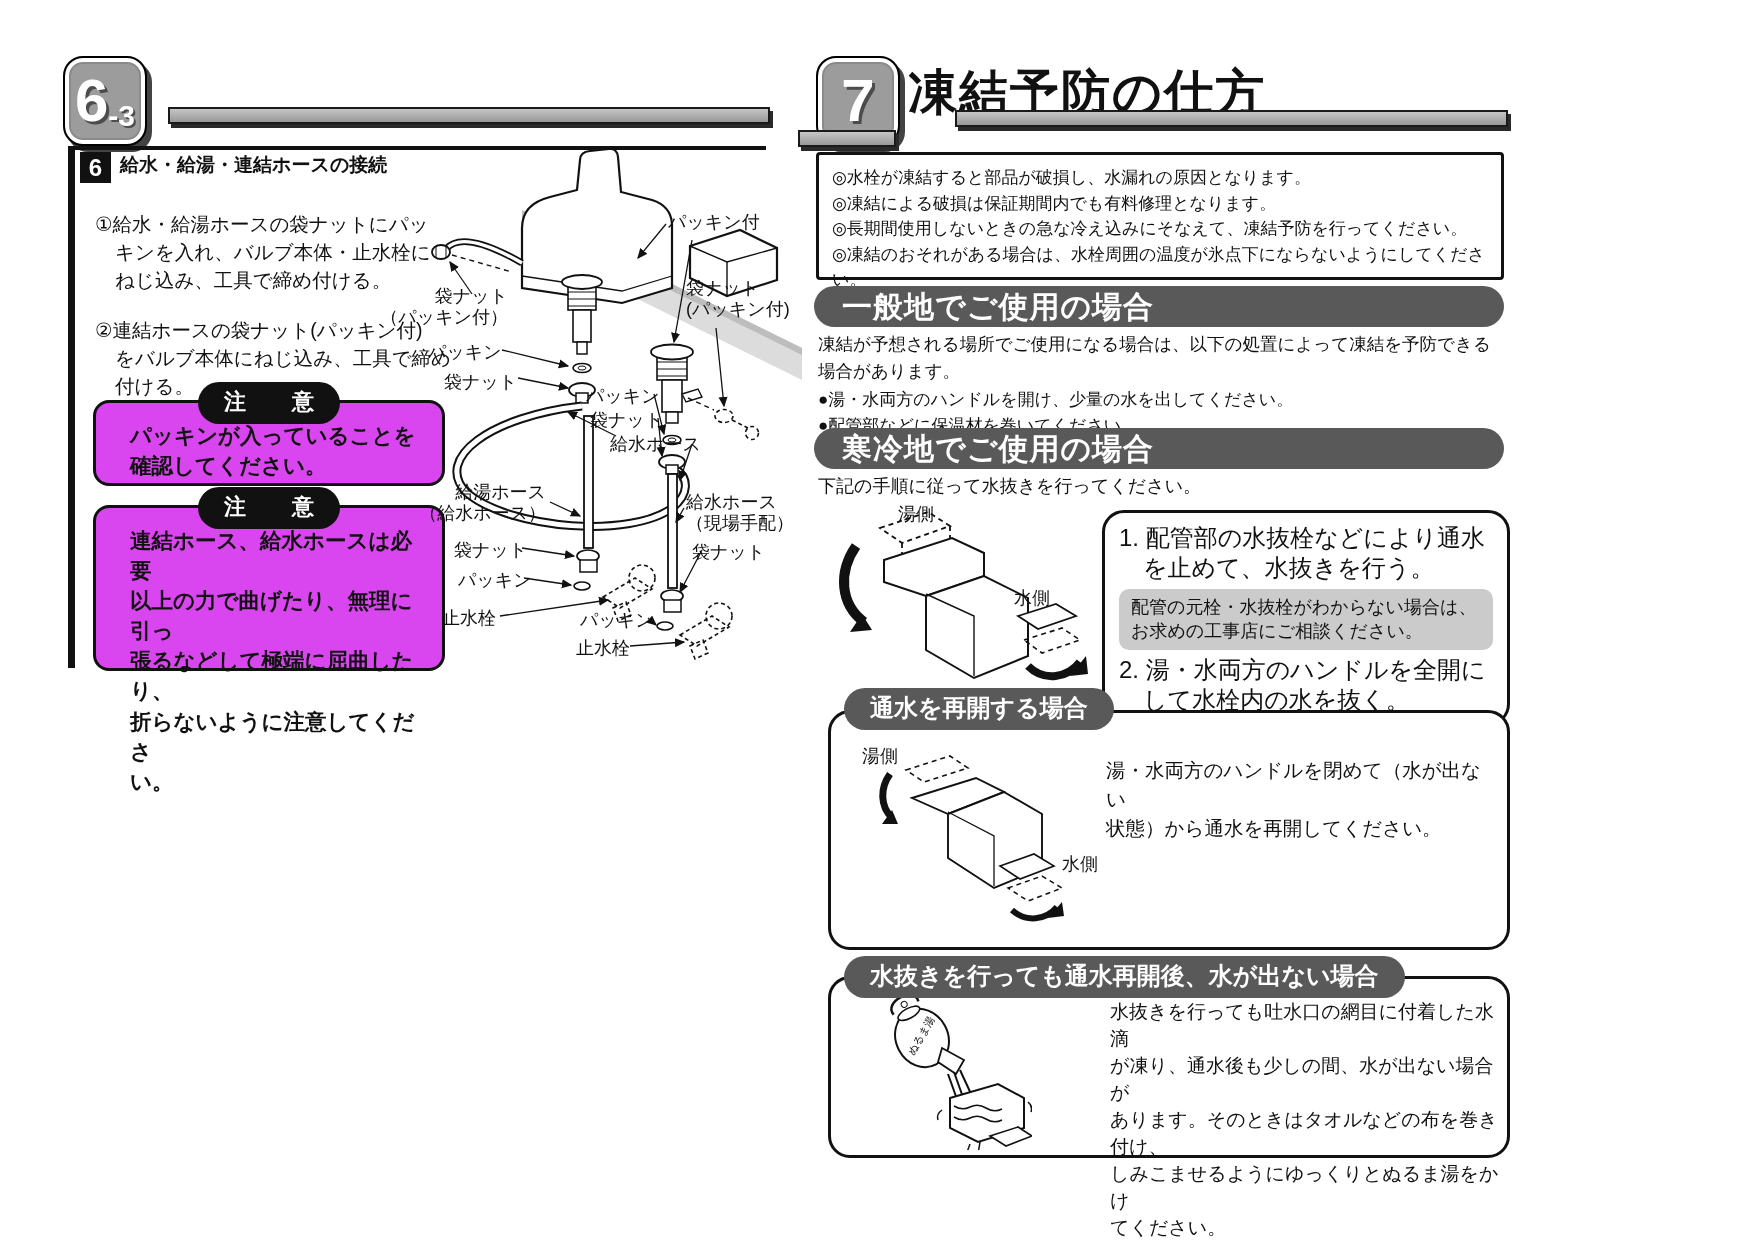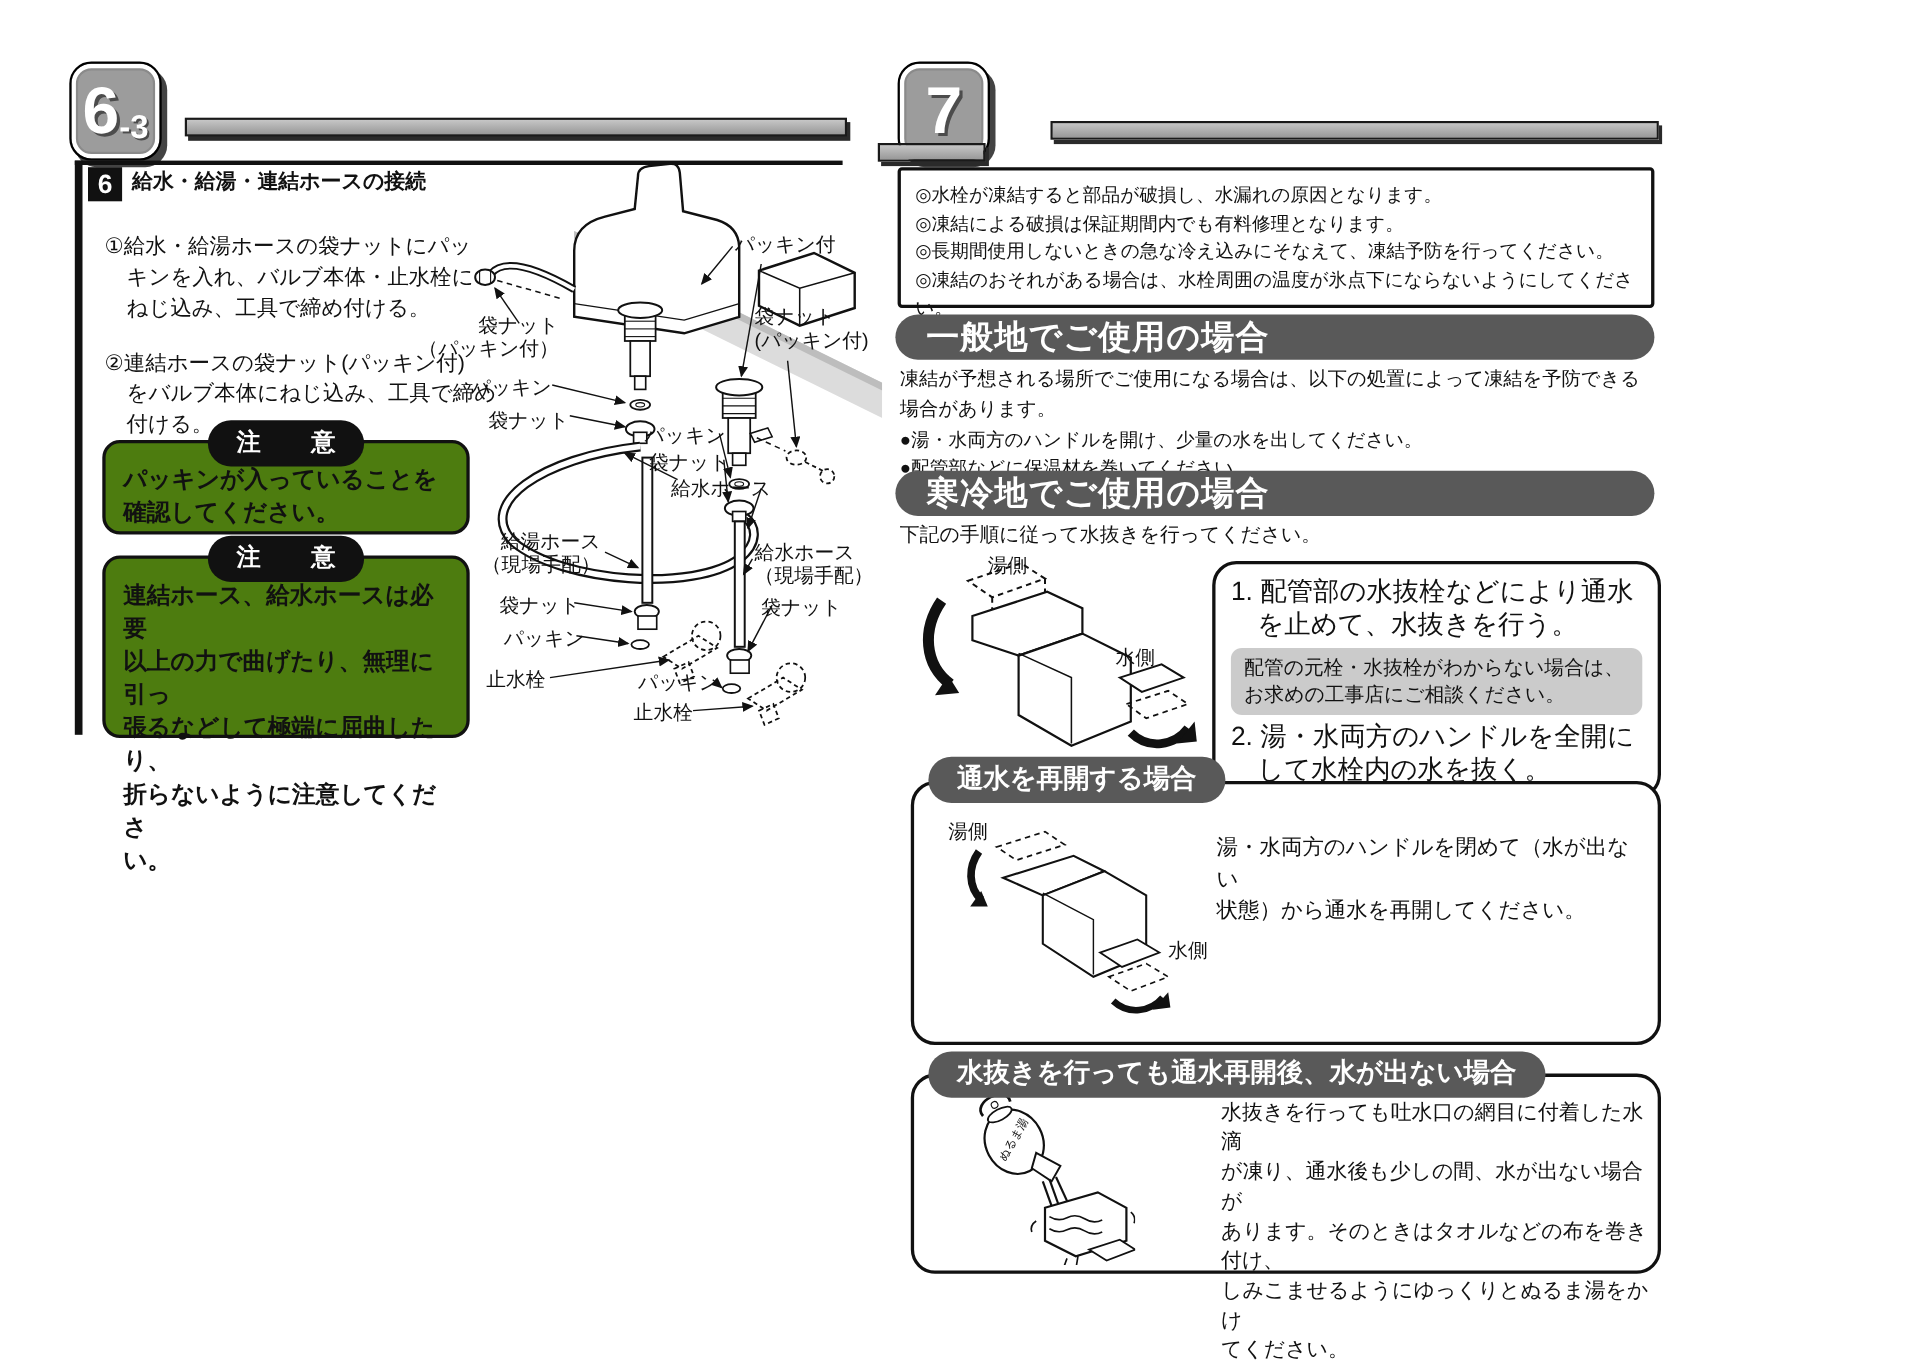--- a/index.html
+++ b/index.html
@@ -19,21 +19,21 @@
          border:2px solid #1a1a1a;box-shadow:3px 4px 0 #2a2a2a;}
   
   .banner{position:absolute;width:690px;height:41px;background:#595959;border-radius:23px;
           color:#fff;font-weight:bold;font-size:30px;line-height:41px;padding-left:28px;
           letter-spacing:1px;box-sizing:border-box;}
   
   .pill{position:absolute;background:#595959;color:#fff;font-weight:bold;font-size:24px;
         line-height:1;padding:8px 26px 10px;border-radius:24px;white-space:nowrap;z-index:3;}
   .roundbox{position:absolute;border:3px solid #111;border-radius:22px;background:#fff;}
   
-  .caution{position:absolute;background:#4d7c0f;border:3px solid #111;border-radius:16px;}
+  .caution{position:absolute;background:#d946ef;border:3px solid #111;border-radius:16px;padding-left:18px;}
   .caution .cl{position:absolute;left:50%;transform:translateX(-50%);top:-21px;background:#111;
                color:#fff;font-weight:bold;font-size:22px;letter-spacing:12px;
                padding:5px 14px 7px 26px;border-radius:21px;white-space:nowrap;}
   .caution .ct{font-weight:bold;font-size:21.5px;line-height:1.4;white-space:pre-line;
                padding:18px 10px 8px 16px;}
   .graynote{background:#cbcbcb;border-radius:10px;font-size:18px;line-height:1.35;
             padding:6px 12px;white-space:pre-line;}
   .numsq{position:absolute;width:31px;height:31px;background:#111;color:#fff;font-weight:bold;
          font-size:24px;text-align:center;line-height:31px;}
   .lbl{position:absolute;font-size:18px;line-height:1.18;white-space:pre-line;}
@@ -190,34 +190,35 @@
     <div class="lbl r" style="left:4px;top:138px;width:132px;">袋ナット
 （パッキン付）</div>
     <div class="lbl" style="left:56px;top:194px;">パッキン</div>
     <div class="lbl" style="left:72px;top:224px;">袋ナット</div>
     <div class="lbl" style="left:314px;top:130px;">袋ナット
 (パッキン付)</div>
     <div class="lbl" style="left:238px;top:286px;">給水ホース</div>
     <div class="lbl" style="left:214px;top:238px;">パッキン</div>
     <div class="lbl" style="left:218px;top:262px;">袋ナット</div>
     <div class="lbl r" style="left:4px;top:334px;width:170px;">給湯ホース
-（現場手配）</div>
+（給水ホース）</div>
     <div class="lbl" style="left:82px;top:392px;">袋ナット</div>
     <div class="lbl" style="left:86px;top:422px;">パッキン</div>
     <div class="lbl" style="left:70px;top:460px;">止水栓</div>
     <div class="lbl" style="left:208px;top:462px;">パッキン</div>
     <div class="lbl" style="left:204px;top:490px;">止水栓</div>
     <div class="lbl" style="left:314px;top:344px;">給水ホース
 （現場手配）</div>
     <div class="lbl" style="left:320px;top:394px;">袋ナット</div>
   </div>
 
   <div class="badge" style="left:816px;top:56px;">
     <span class="n">7</span>
   </div>
+  <div class="abs b" style="left:908px;top:60px;font-size:49px;letter-spacing:2px;">凍結予防の仕方</div>
   <div class="bar3d" style="left:798px;top:130px;width:94px;"></div>
   <div class="bar3d" style="left:955px;top:110px;width:549px;"></div>
 
   <div class="roundbox" style="left:816px;top:152px;width:688px;height:128px;border-radius:4px;padding:10px 0 0 13px;box-sizing:border-box;">
     <div class="note-line">◎水栓が凍結すると部品が破損し、水漏れの原因となります。</div>
     <div class="note-line">◎凍結による破損は保証期間内でも有料修理となります。</div>
     <div class="note-line">◎長期間使用しないときの急な冷え込みにそなえて、凍結予防を行ってください。</div>
     <div class="note-line">◎凍結のおそれがある場合は、水栓周囲の温度が氷点下にならないようにしてください。</div>
     <div class="note-line">　なお、氷点下になる場合は、次の処置を実施してください。</div>
   </div>

